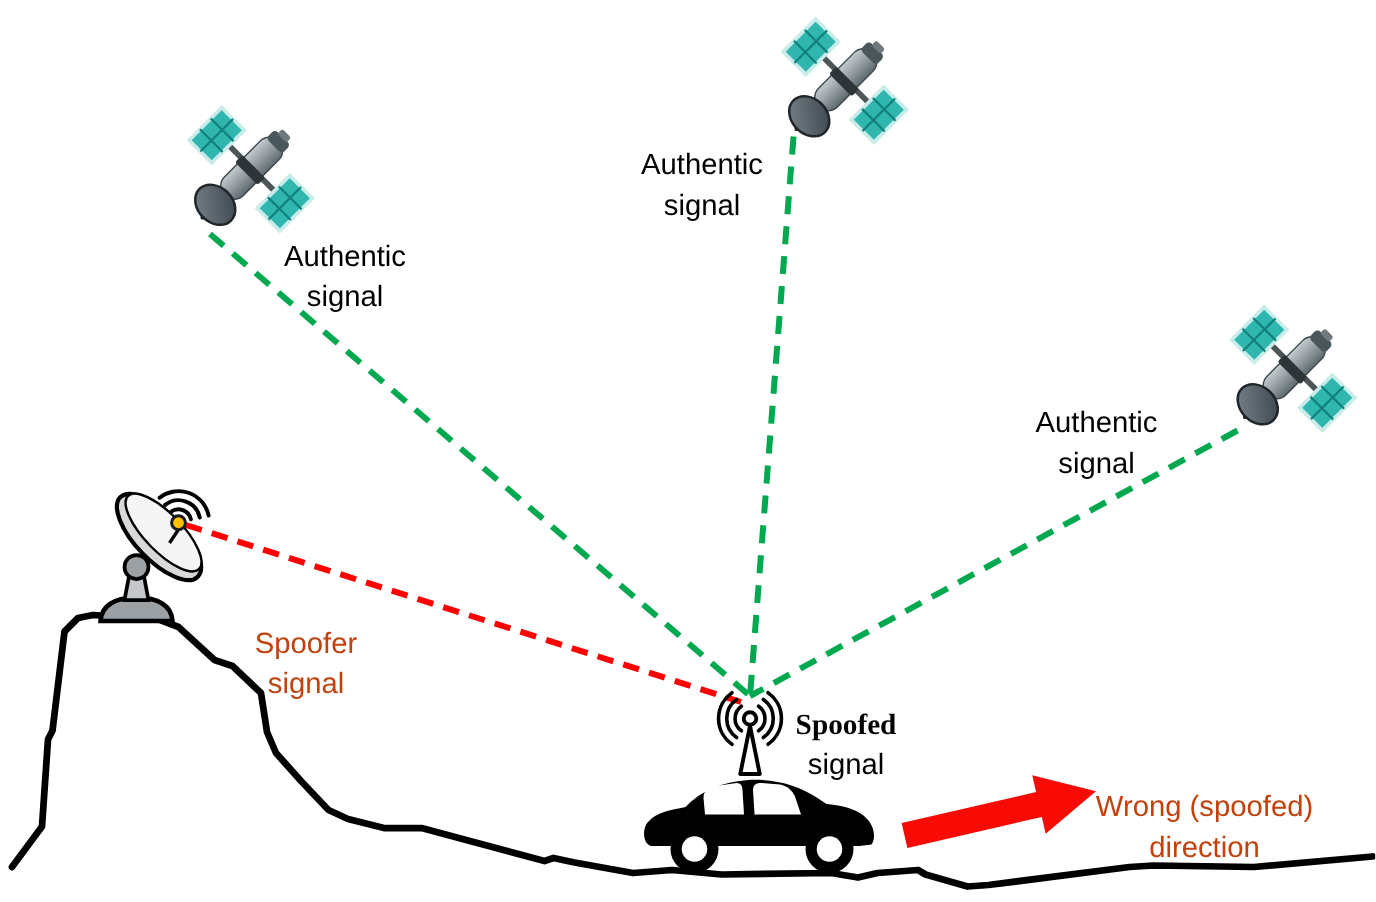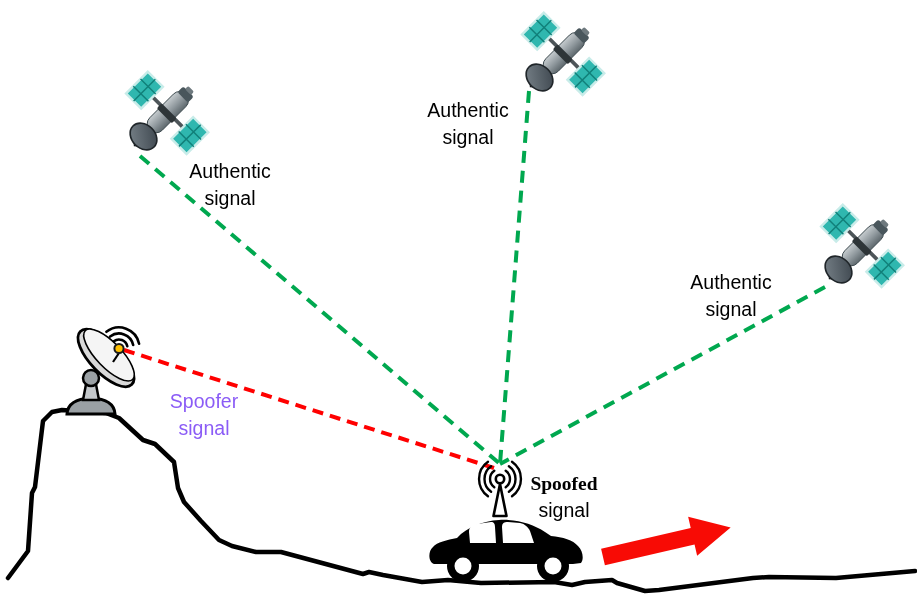--- a/index.html
+++ b/index.html
@@ -7,21 +7,21 @@
     position:relative;width:917px;height:601px;background:#ffffff;overflow:hidden;
     font-family:"Liberation Sans",sans-serif;
   }
   #scene{position:absolute;left:0;top:0;}
   .label{
     position:absolute;transform:translateX(-50%);
     display:flex;flex-direction:column;align-items:center;
     font-size:19.5px;line-height:27px;color:#000;white-space:nowrap;
     text-align:left;
   }
-  .label.red{color:#8b5cf6;}
+  .label.red{color:#c2410c;margin-top:28px;}
   .label .b{font-weight:bold;font-family:Liberation Serif, serif;}
 </style>
 </head>
 <body>
 
 <div id="stage">
 
   <svg id="scene" width="917" height="601" viewBox="0 0 917 601">
     <defs>
       <linearGradient id="gbody" x1="0" y1="0" x2="0" y2="1">
@@ -131,14 +131,18 @@
   <div class="label red" style="left:204px;top:388px">
     <span>Spoofer</span>
     <span>signal</span>
   </div>
 
   <div class="label" style="left:564px;top:470px">
     <span class="b">Spoofed</span>
     <span>signal</span>
   </div>
 
+  <div class="label red" style="left:803px;top:497px">
+    <span>Wrong (spoofed)</span>
+    <span>direction</span>
+  </div>
 
 </div>
 
 </body></html>

